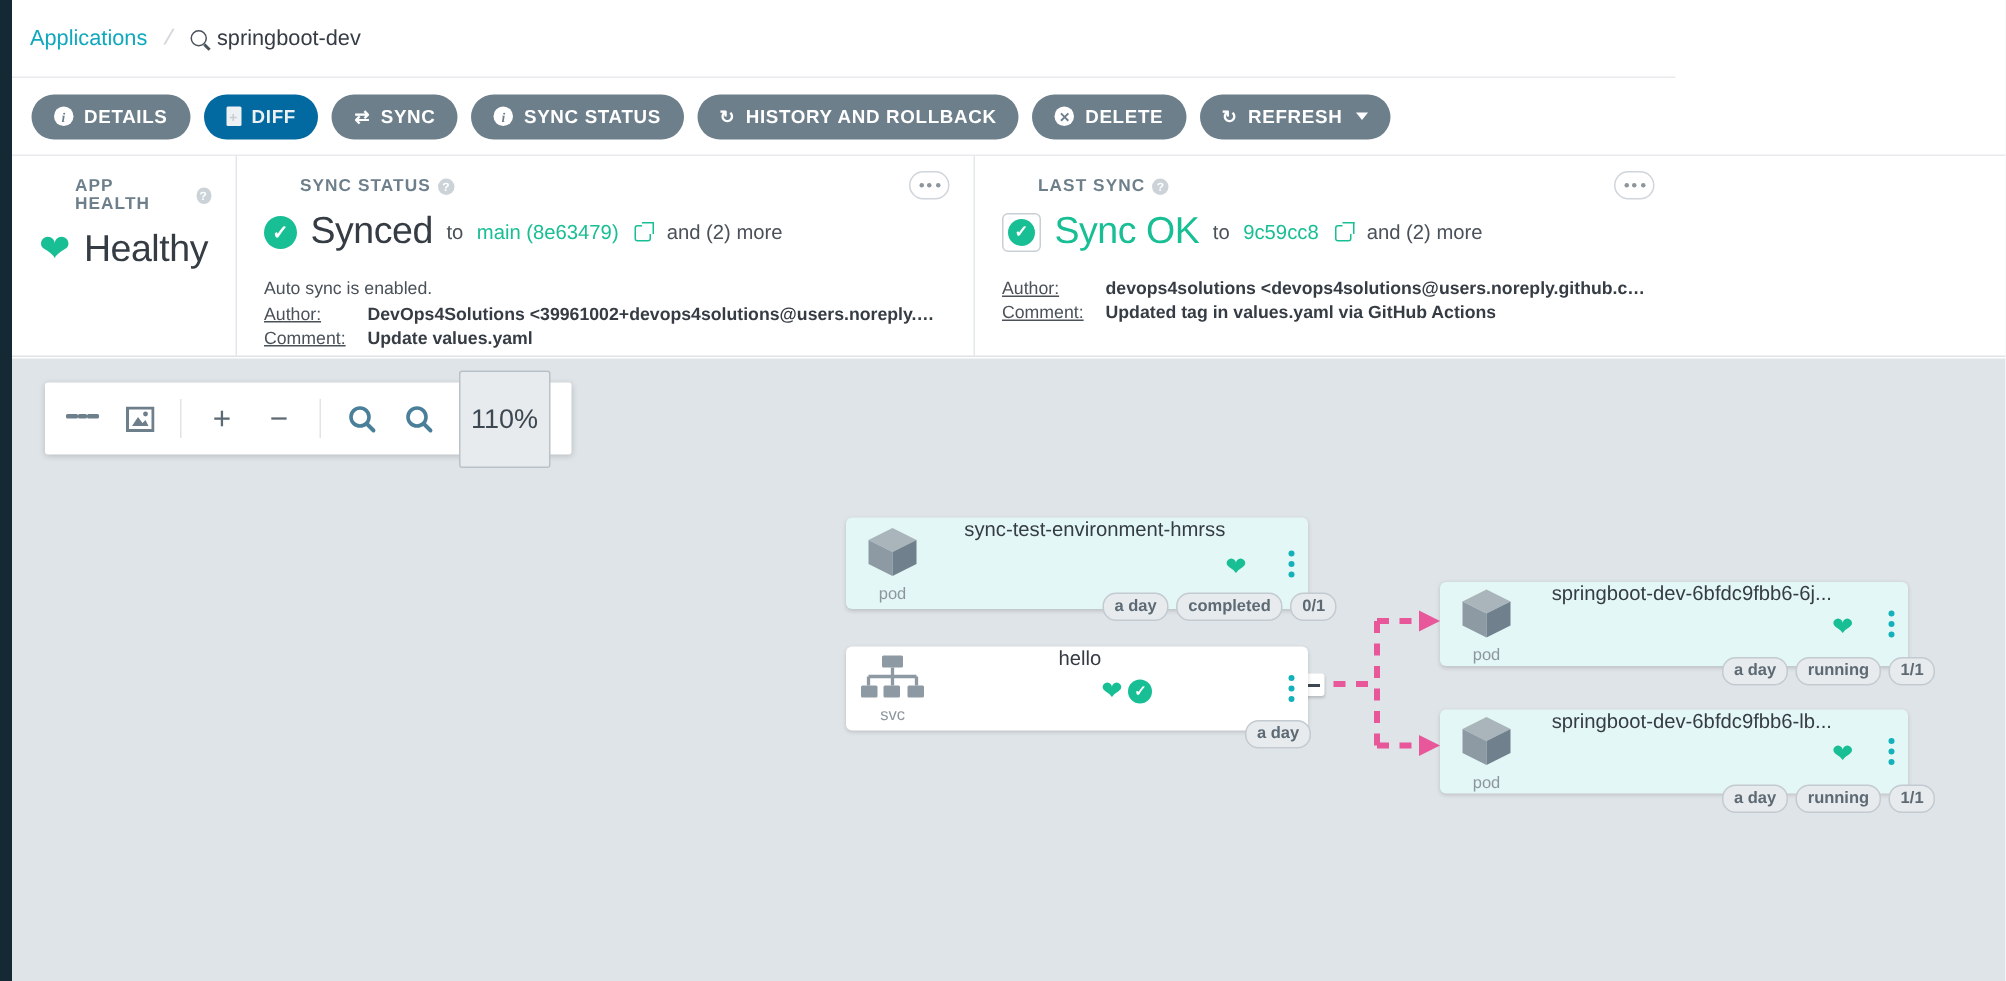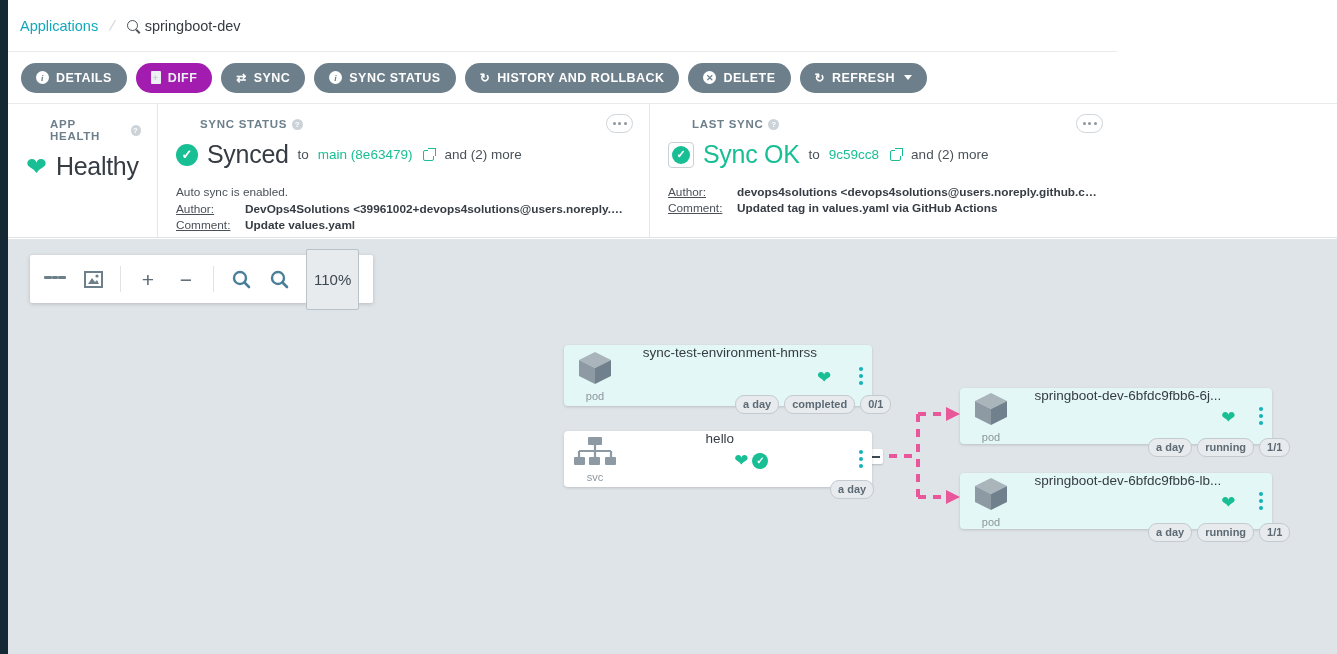--- a/index.html
+++ b/index.html
@@ -40,21 +40,21 @@
     position: absolute; left: 8px; top: 52px; width: 1329px; height: 52px;
     background: #fff; display: flex; align-items: center; gap: 9px; padding-left: 13px;
     border-bottom: 1px solid #e8eaec;
   }
   .tbtn {
     height: 30px; border-radius: 15px; background: #6d7f8b; color: #fff;
     display: flex; align-items: center; gap: 7px; padding: 0 15px;
     font-size: 12.5px; font-weight: bold; letter-spacing: .45px; cursor: pointer;
     border: none; white-space: nowrap;
   }
-  .tbtn.disabled { background: #a21caf; color: #eef1f3; cursor: default; }
+  .tbtn.disabled { background: #0369a1; color: #eef1f3; cursor: default; }
   .tbtn .gi { font-size: 12px; line-height: 1; display: inline-flex; }
   .ico-info {
     width: 13px; height: 13px; border-radius: 50%; background: #fff; color: #6d7f8b;
     font-size: 9px; font-weight: bold; display: inline-flex; align-items: center;
     justify-content: center; font-style: italic; font-family: "Liberation Serif", serif;
   }
   .ico-doc {
     width: 10px; height: 13px; background: currentColor; border-radius: 1px;
     position: relative;
   }
@@ -142,21 +142,21 @@
   }
   .zoombar {
     position: absolute; left: 22px; top: 16px; height: 48px;
     background: #fff; border-radius: 2px; box-shadow: 0 1px 4px rgba(0,0,0,.18);
     display: flex; align-items: center; padding: 0 14px; gap: 16px;
   }
   .zb-btn { cursor: pointer; display: flex; align-items: center; justify-content: center;
             width: 22px; height: 22px; color: #6d7f8b; }
   .zb-div { width: 1px; height: 26px; background: #e0e4e7; }
   .pct {
-    border: 1px solid #b9c2c9; background: #e7ebee; color: #3d4852; font-size: 15px;
+    border: 1px solid #b9c2c9; background: #e7ebee; color: #3d4852; font-size: 18px;
     padding: 21px 7px; border-radius: 2px; cursor: text;
   }
   .ic-lines i { display: block; height: 2.5px; background: #6d7f8b; border-radius: 1px; margin-bottom: 3px; }
   .ic-lines i:nth-child(1) { width: 15px; }
   .ic-lines i:nth-child(2) { width: 11px; }
   .ic-lines i:nth-child(3) { width: 14px; }
   .ic-plus, .ic-minus { font-size: 21px; color: #5d6a74; line-height: 1; font-weight: 300; }
 
   
   .node {

